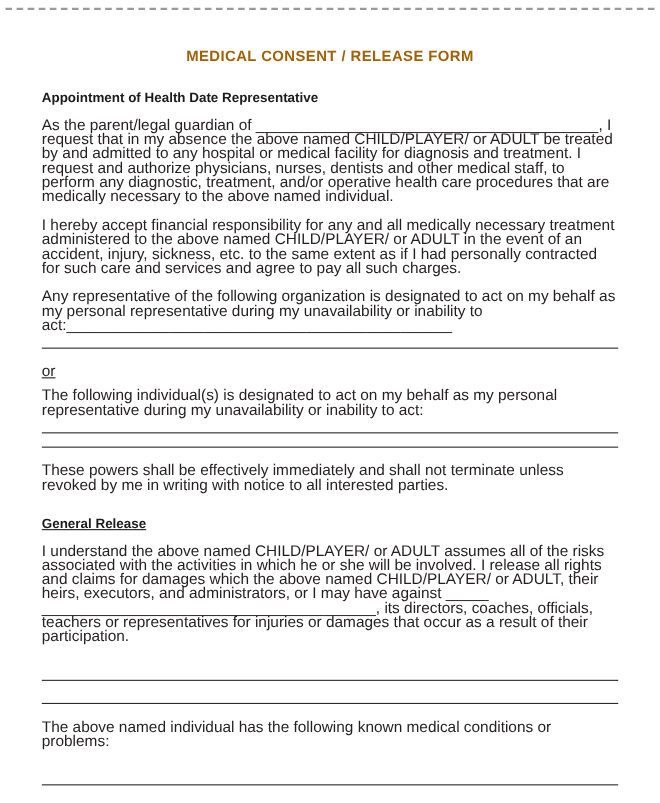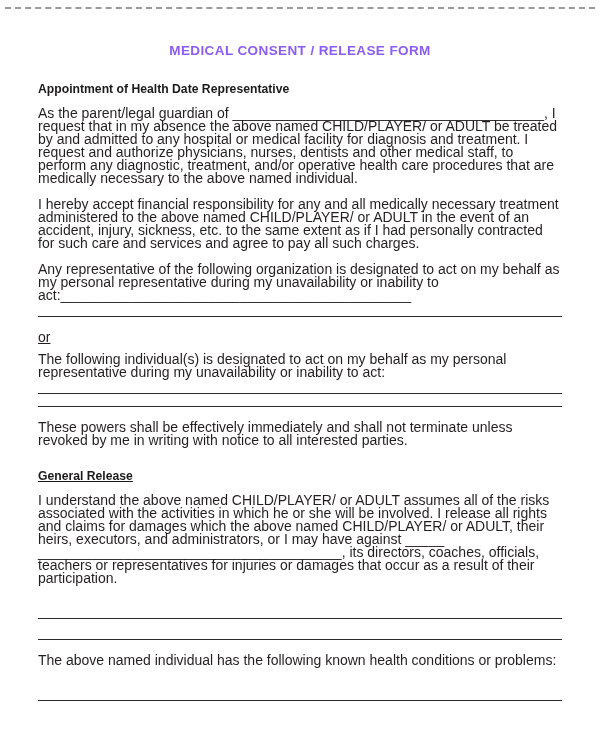--- a/index.html
+++ b/index.html
@@ -6,21 +6,21 @@
   body{
     width:600px;height:730px;background:#ffffff;
     font-family:"Liberation Sans","DejaVu Sans",sans-serif;
     color:#231f20;
   }
   .sheet{width:600px;height:730px;box-sizing:border-box;overflow:hidden;background:#fff;}
   .cut-line{margin:7px 5px 0 5px;border-top:2px dashed #9a9a9a;height:0;}
   .content{padding:0 38px;}
   h1{
     font-size:13.5px;font-weight:bold;text-align:center;
-    margin:34px 0 24px 0;letter-spacing:.4px;color:#8b5cf6;
+    margin:34px 0 24px 0;letter-spacing:.4px;color:#a16207;
   }
   h2{font-size:12.2px;font-weight:bold;margin:0 0 11px 0;color:#1c1a1b;}
   p{font-size:14px;line-height:13px;margin:0 0 13px 0;}
   p.italic{}
   p.tight{margin-bottom:1px;}
   p.or{margin:5px 0 9px 0;text-decoration:underline;}
   .rules{margin:0 0 14px 0;}
   .rule{height:12px;border-bottom:1.4px solid #2a2a2a;}
   .rule.spaced{height:20px;}
   .rules.after-text{margin-top:2px;}
@@ -61,19 +61,19 @@
 
     <p>I understand the above named CHILD/PLAYER/ or ADULT assumes all of the risks associated with the activities in which he or she will be involved.  I release all rights and claims for damages which the above named CHILD/PLAYER/ or ADULT, their heirs, executors, and administrators, or I may have against _____ _______________________________________, its directors, coaches, officials, teachers or representatives for injuries or damages that occur as a result of their participation.</p>
 
 
 
     <div class="rules">
       <div class="rule spaced"></div>
       <div class="rule spaced"></div>
     </div>
 
-    <p>The above named individual has the following known health conditions or problems:</p>
+    <p>The above named individual has the following known medical conditions or problems:</p>
     <div class="rules">
       <div class="rule spaced"></div>
     </div>
 
   </div>
 </div>
 
 </body></html>

